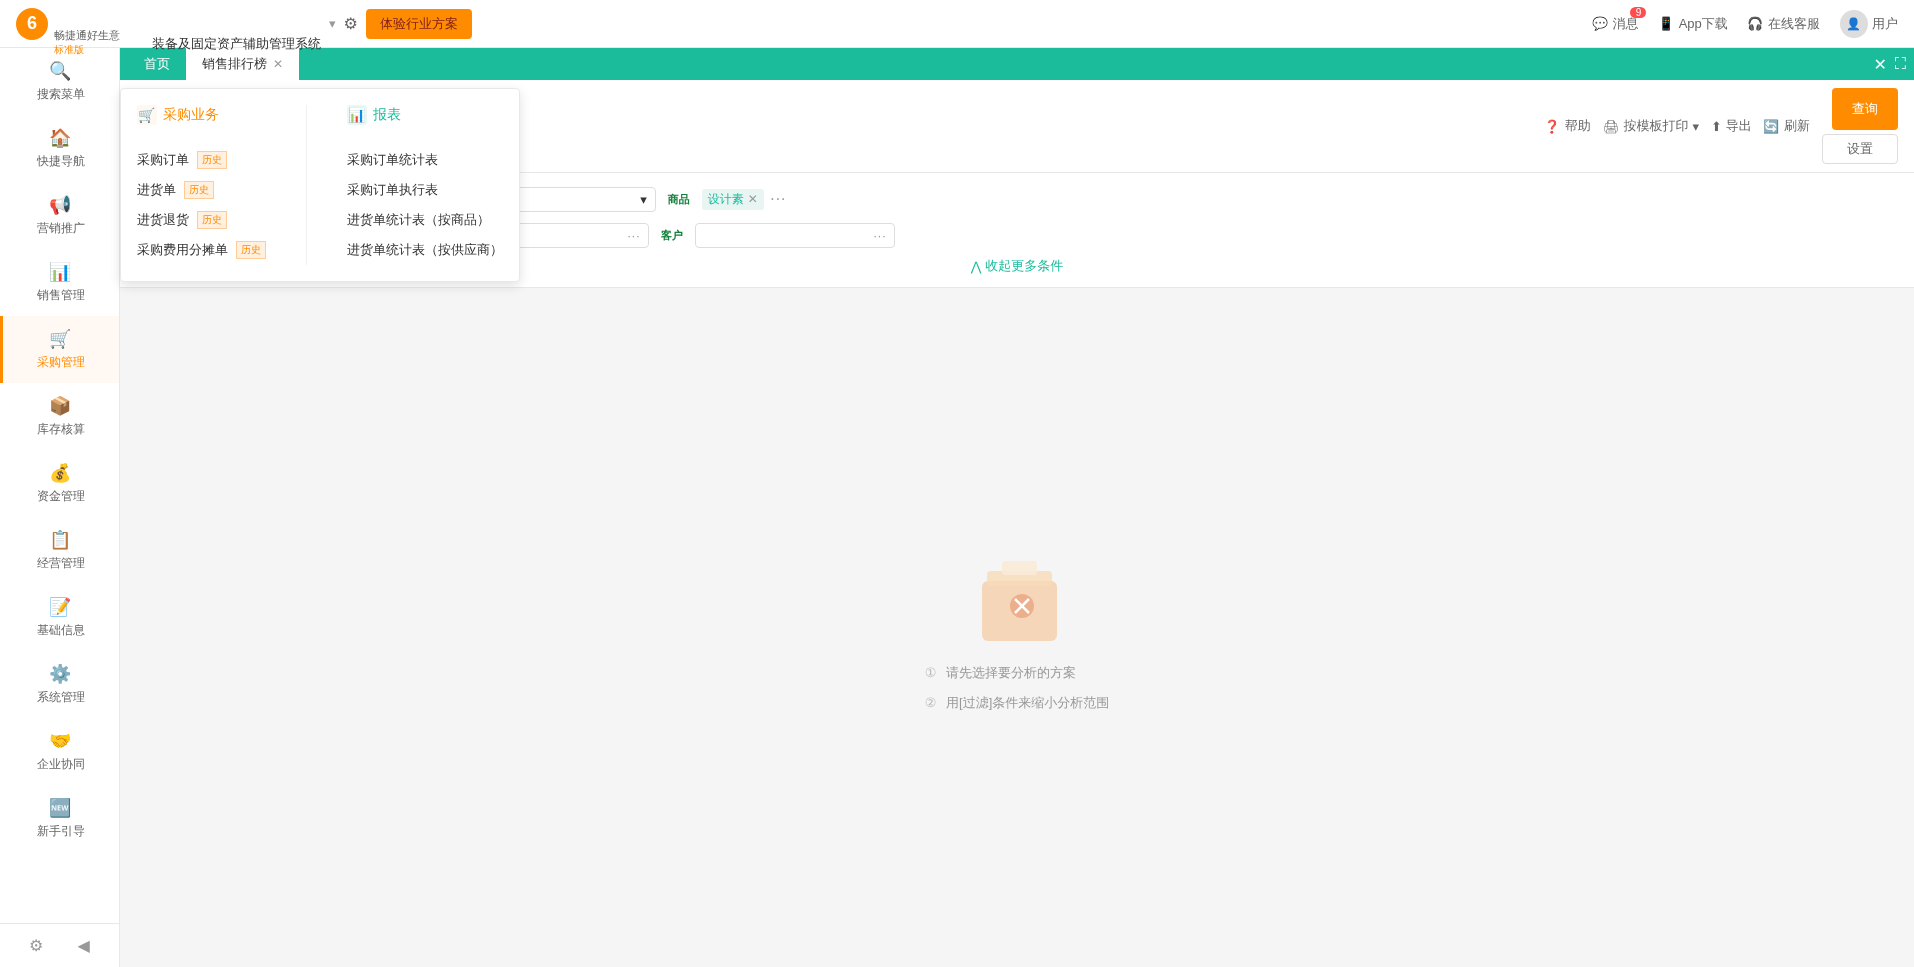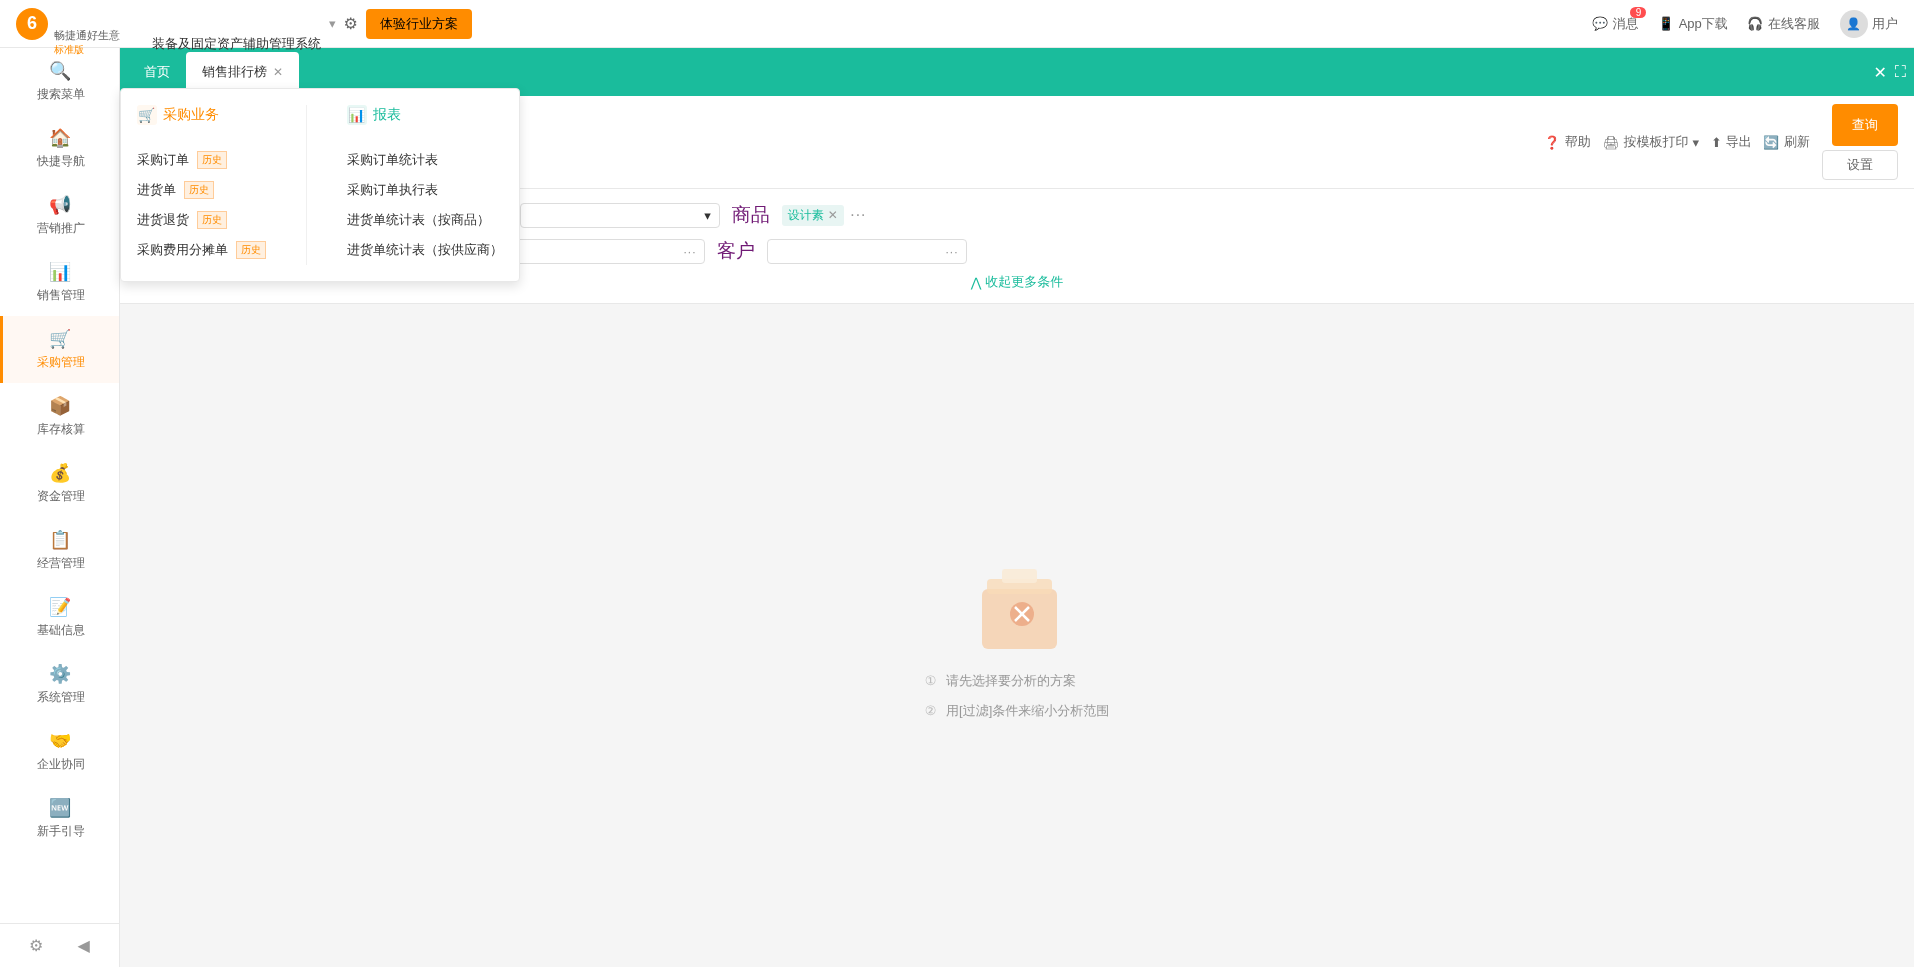--- a/index.html
+++ b/index.html
@@ -49,21 +49,21 @@
       color: #999;
       cursor: pointer;
     }
     .gear-btn {
       color: #666;
       cursor: pointer;
       font-size: 16px;
     }
     .industry-btn {
       background: #ff8c00;
-      color: #000000;
+      color: #7f1d1d;
       border: none;
       padding: 6px 14px;
       border-radius: 4px;
       cursor: pointer;
       font-size: 13px;
     }
 
     .header-right {
       display: flex;
       align-items: center;
@@ -157,21 +157,21 @@
       display: flex;
       flex-direction: column;
       overflow: hidden;
     }
 
     
     .tab-bar {
       background: #1abc9c;
       display: flex;
       align-items: center;
-      height: 48px;
+      height: 32px;
       padding: 0 8px;
     }
     .tab-item {
       padding: 0 16px;
       height: 40px;
       display: flex;
       align-items: center;
       cursor: pointer;
       color: #fff;
       font-size: 13px;
@@ -208,23 +208,24 @@
     }
     .filter-row {
       display: flex;
       align-items: center;
       gap: 12px;
       margin-bottom: 8px;
       flex-wrap: wrap;
     }
     .filter-row:last-child { margin-bottom: 0; }
     .filter-label {
-      color: #701a75;
-      font-size: 19px;
+      color: #15803d;
+      font-size: 11px;
       white-space: nowrap;
+      font-weight: bold;
     }
     .filter-input {
       border: 1px solid #ddd;
       border-radius: 4px;
       padding: 4px 8px;
       font-size: 13px;
       color: #333;
       min-width: 160px;
     }
     .filter-select {

